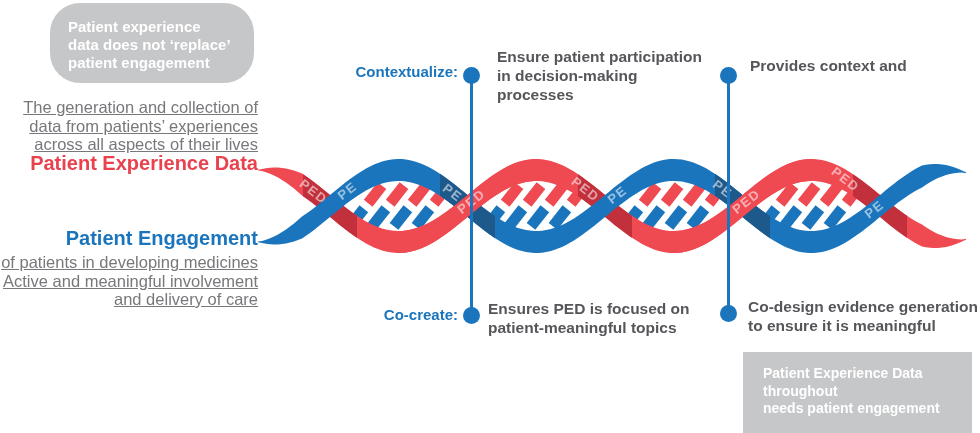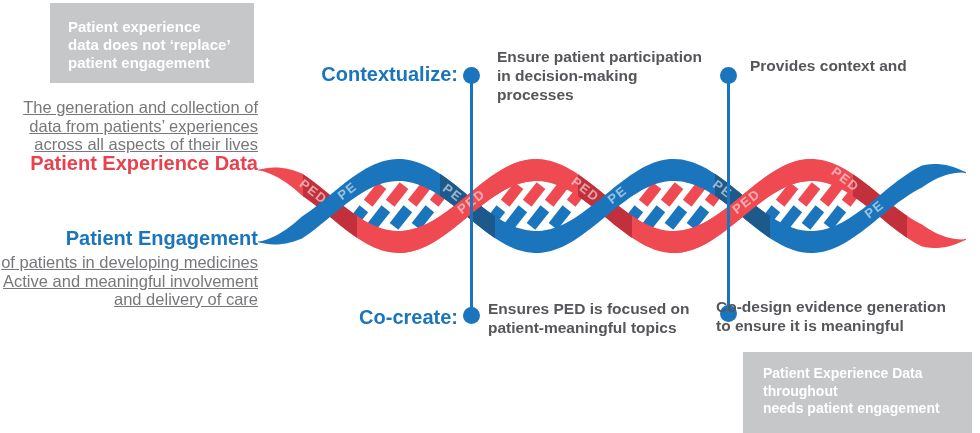--- a/index.html
+++ b/index.html
@@ -4,42 +4,42 @@
 <style>
   html,body{margin:0;padding:0;background:#fff;}
   body{width:980px;height:433px;position:relative;font-family:"Liberation Sans",sans-serif;overflow:hidden;}
   .stage{position:absolute;left:0;top:0;width:980px;height:433px;background:#fff;}
 
   #helix{position:absolute;left:0;top:0;z-index:1;}
   .strand-label{fill:#ffffff;opacity:.55;font-size:13px;font-weight:bold;letter-spacing:1.5px;
                 font-family:"Liberation Sans",sans-serif;}
 
   .callout{position:absolute;background:#C6C7C9;color:#fff;font-weight:bold;box-sizing:border-box;z-index:3;}
-  #callout-tl{left:50px;top:3px;width:204px;height:80px;padding:15px 8px 0 18px;font-size:15px;line-height:18px;}
+  #callout-tl{left:50px;top:3px;width:204px;height:80px;padding:15px 8px 0 18px;font-size:15px;line-height:18px;border-radius:30px;}
   #callout-br{left:743px;top:352px;width:229px;height:81px;padding:13px 0 0 20px;font-size:14px;line-height:17.5px;}
 
   .ln{display:block;}
 
   .desc{position:absolute;color:#77787B;font-size:16.5px;line-height:18.5px;z-index:3;}
   .right-col{left:0;width:258px;text-align:right;text-decoration:underline;}
   #ped-desc{top:98px;}
   #pe-desc{top:253px;}
   .strand-title{position:absolute;left:0;width:258px;text-align:right;font-weight:bold;font-size:20px;z-index:3;}
   #ped-title{top:152px;color:#E9424E;}
   #pe-title{top:227px;color:#1B75BC;}
 
-  .connector-label{position:absolute;width:200px;text-align:right;color:#1B75BC;font-weight:bold;font-size:20px;z-index:3;}
+  .connector-label{position:absolute;width:200px;text-align:right;color:#1B75BC;font-weight:bold;font-size:15px;z-index:3;}
   #contextualize-label{left:258px;top:63px;}
   #cocreate-label{left:258px;top:306px;}
 
   .point-text{position:absolute;color:#55565A;font-weight:bold;font-size:15.5px;line-height:19px;z-index:3;}
   #ctx-left-text{left:497px;top:47px;}
   #ctx-right-text{left:750px;top:56px;}
   #coc-left-text{left:488px;top:299px;}
-  #coc-right-text{left:716px;top:297px;}
+  #coc-right-text{left:748px;top:297px;}
 
   .vline{position:absolute;width:3px;background:#1B75BC;z-index:2;}
   #vline-1{left:470px;top:75px;height:240px;}
   #vline-2{left:727px;top:75px;height:238px;}
   .dot{position:absolute;width:17px;height:17px;border-radius:50%;background:#1B75BC;z-index:2;}
   #dot-1t{left:463px;top:67px;}
   #dot-1b{left:463px;top:307px;}
   #dot-2t{left:720px;top:67px;}
   #dot-2b{left:720px;top:305px;}
 </style>

